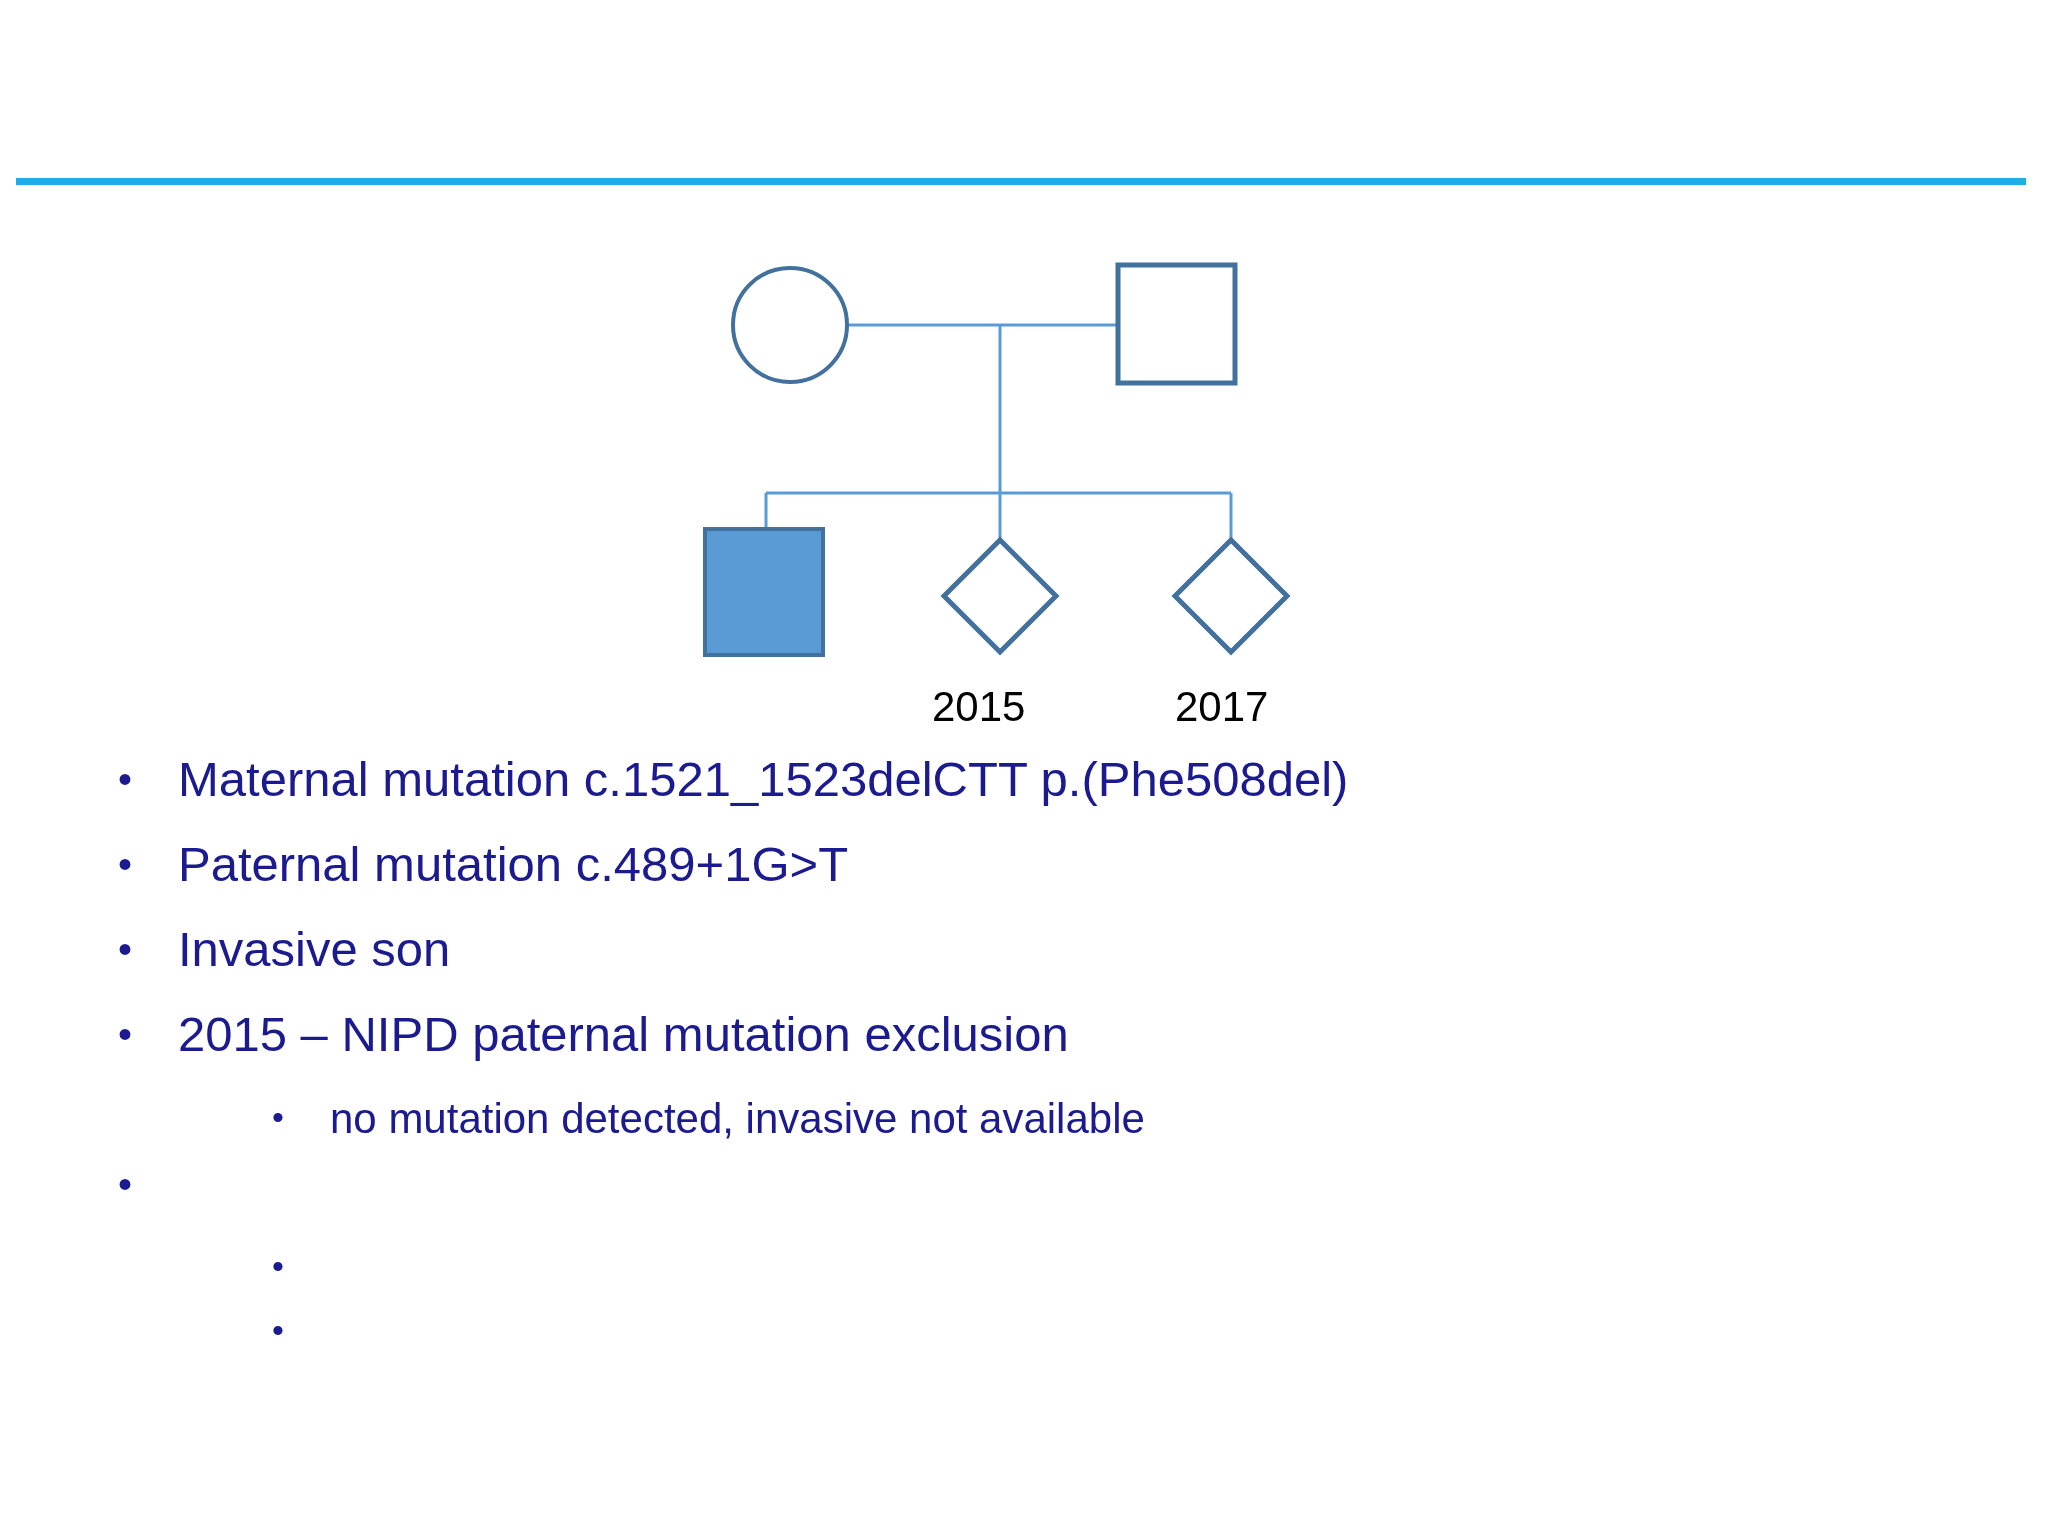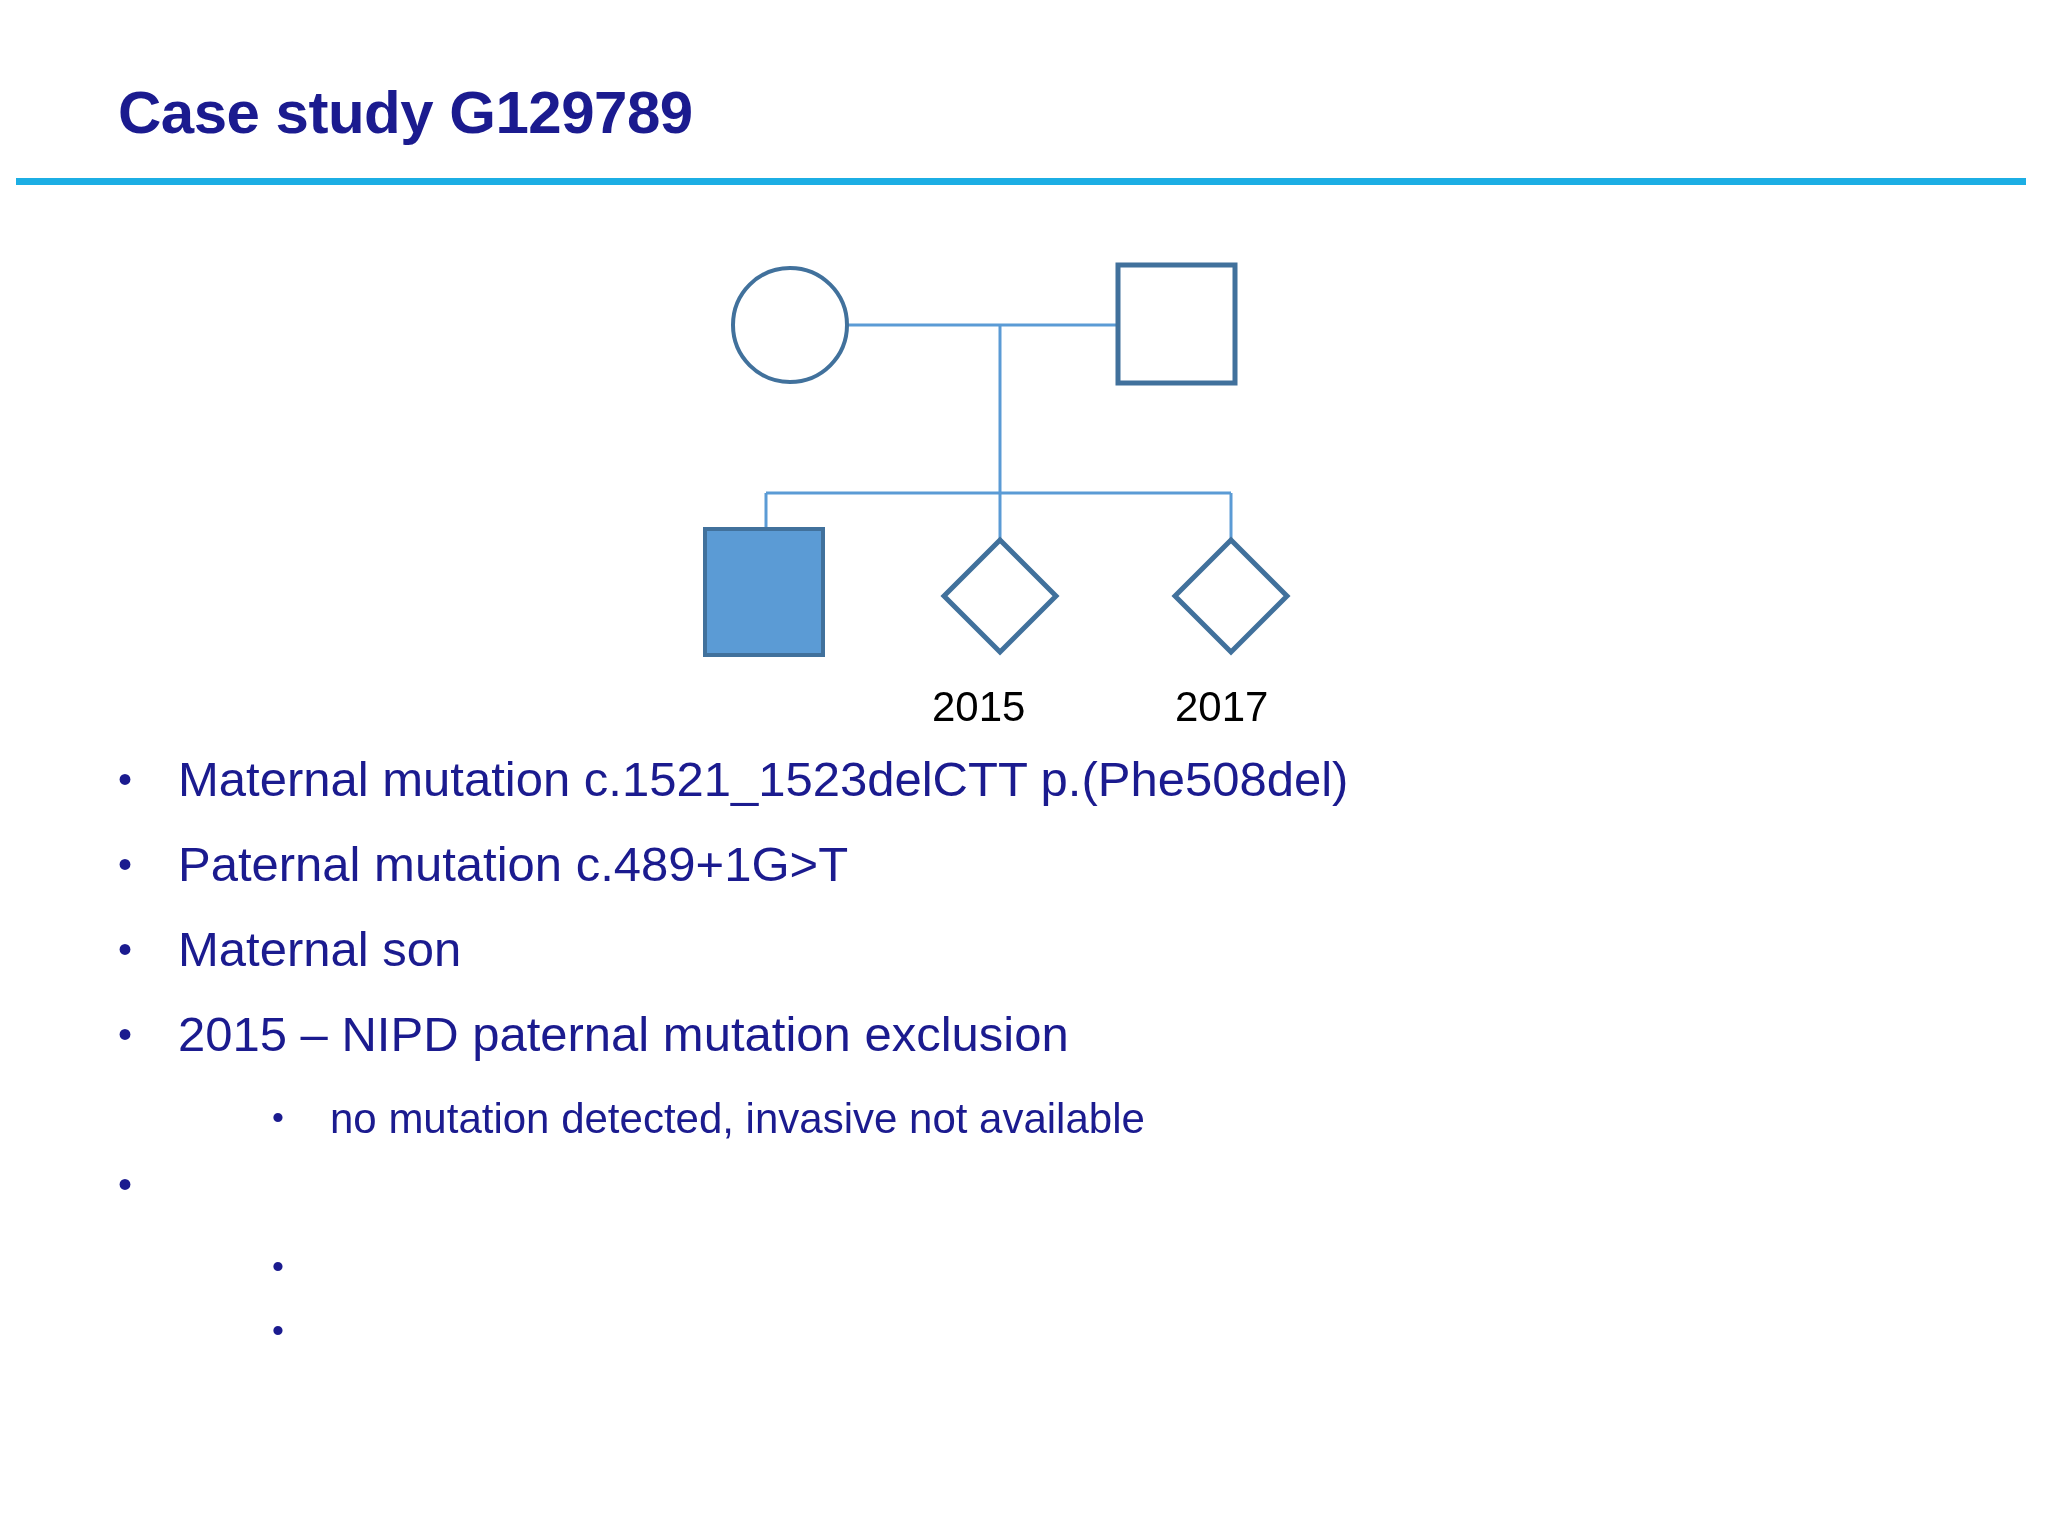--- a/index.html
+++ b/index.html
@@ -99,21 +99,20 @@
   .bullet-text {
     flex: 1 1 auto;
     max-width: 1640px;
   }
 </style>
 </head>
 <body>
 
 <div id="slide">
 
-  <div id="title">Case study G129789</div>
   <div id="title-rule"></div>
 
   <div id="pedigree">
     <svg width="2048" height="760" viewBox="0 0 2048 760" xmlns="http://www.w3.org/2000/svg">
 
       <line x1="848" y1="325" x2="1118" y2="325" stroke="#5B9BD5" stroke-width="3"></line>
 
       <line x1="1000" y1="325" x2="1000" y2="493" stroke="#5B9BD5" stroke-width="3"></line>
 
       <line x1="766" y1="493" x2="1231" y2="493" stroke="#5B9BD5" stroke-width="3"></line>
@@ -144,21 +143,21 @@
       <span class="bullet-text">Maternal mutation c.1521_1523delCTT p.(Phe508del)</span>
     </div>
 
     <div class="bullet-row level-1">
       <span class="bullet-dot">•</span>
       <span class="bullet-text">Paternal mutation c.489+1G&gt;T</span>
     </div>
 
     <div class="bullet-row level-1">
       <span class="bullet-dot">•</span>
-      <span class="bullet-text">Maternal son</span>
+      <span class="bullet-text">Invasive son</span>
     </div>
 
     <div class="bullet-row level-1">
       <span class="bullet-dot">•</span>
       <span class="bullet-text">2015 – NIPD paternal mutation exclusion</span>
     </div>
 
     <div class="bullet-row level-2">
       <span class="bullet-dot">•</span>
       <span class="bullet-text">no mutation detected, invasive not available</span>

